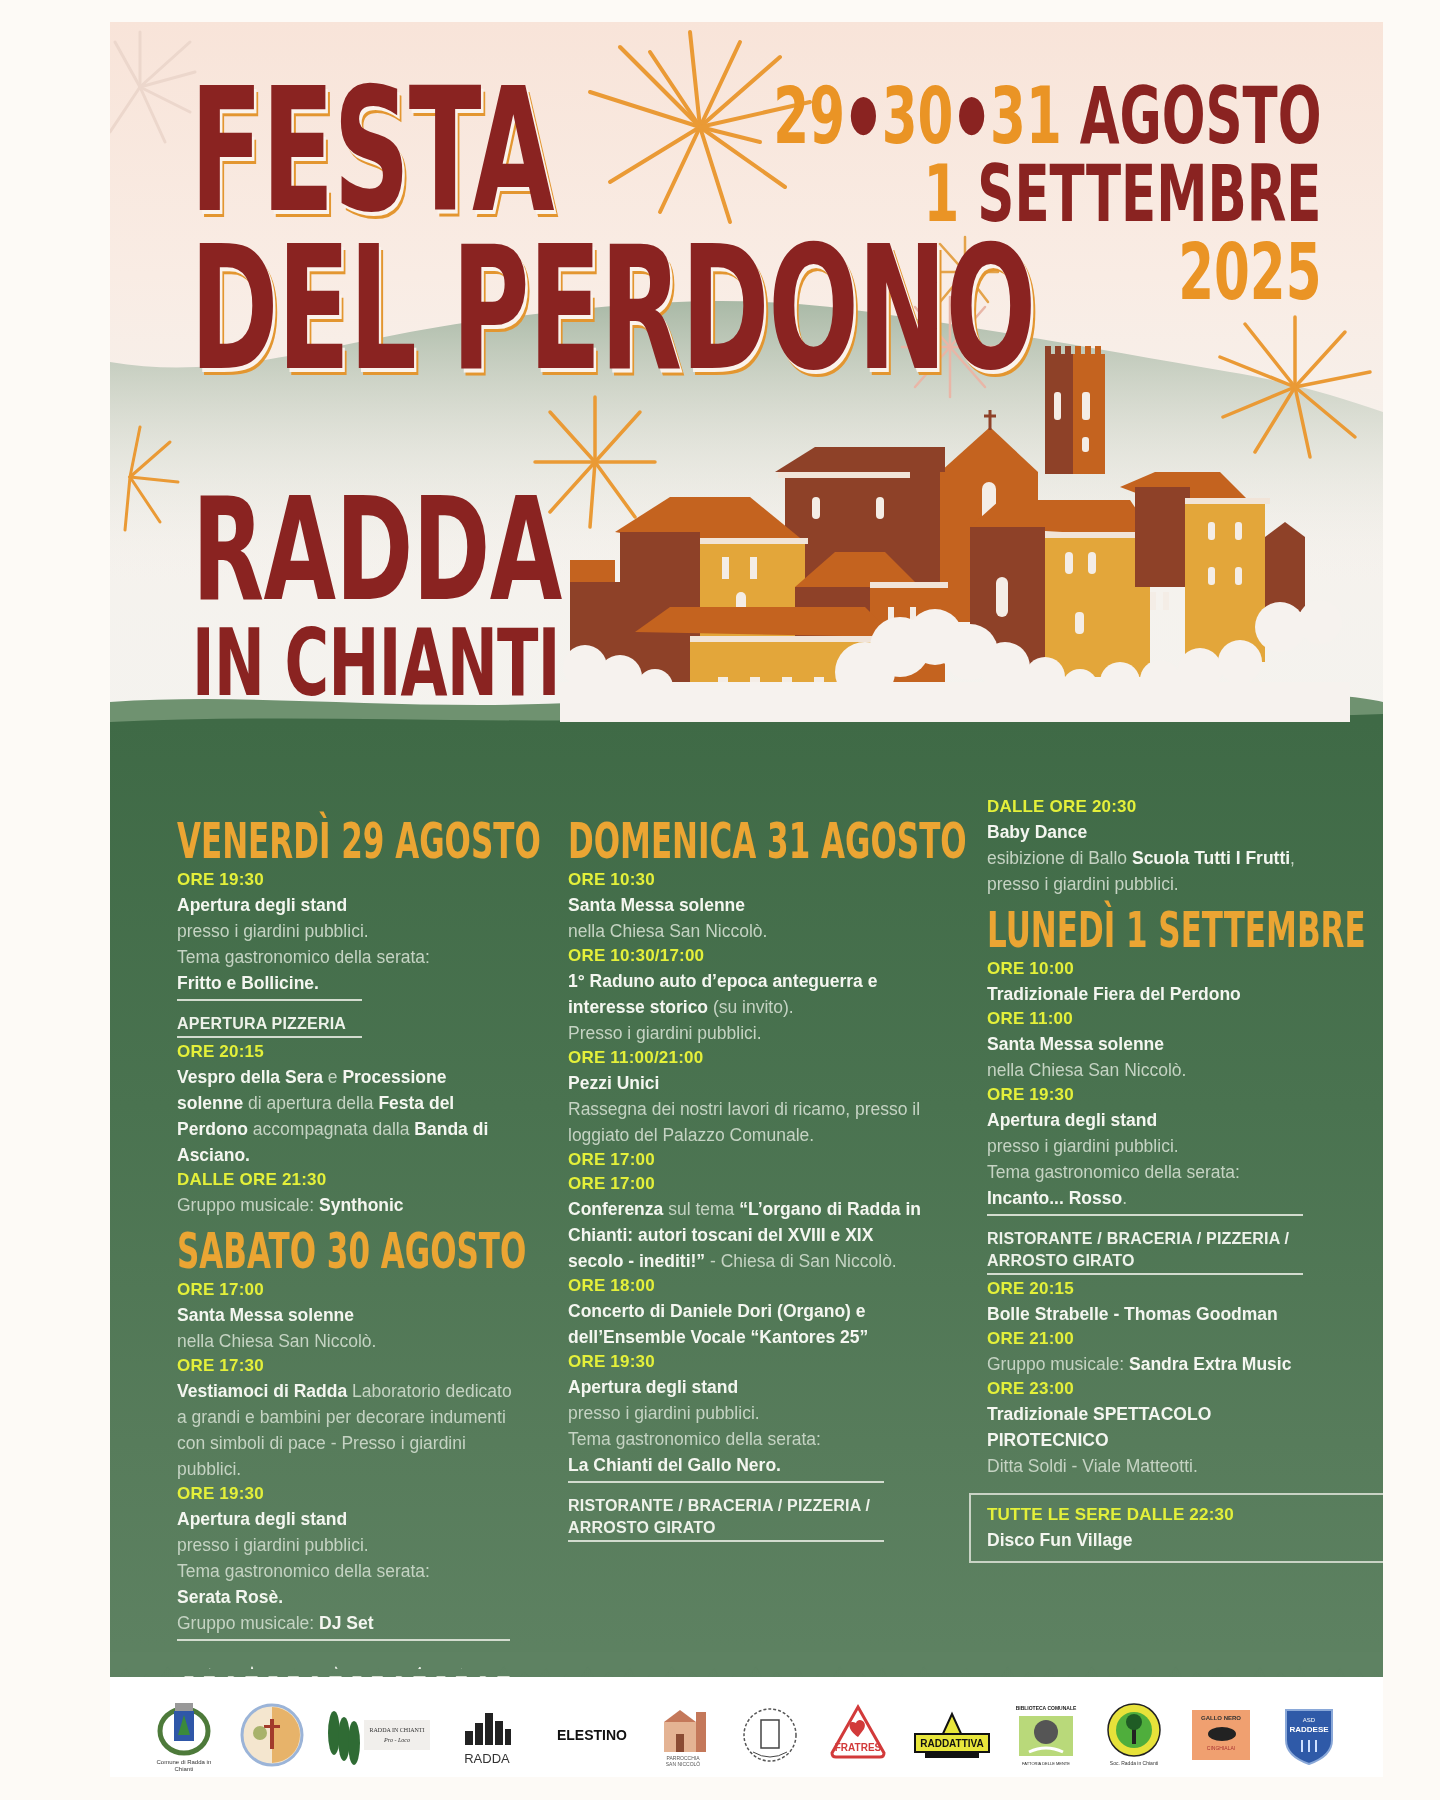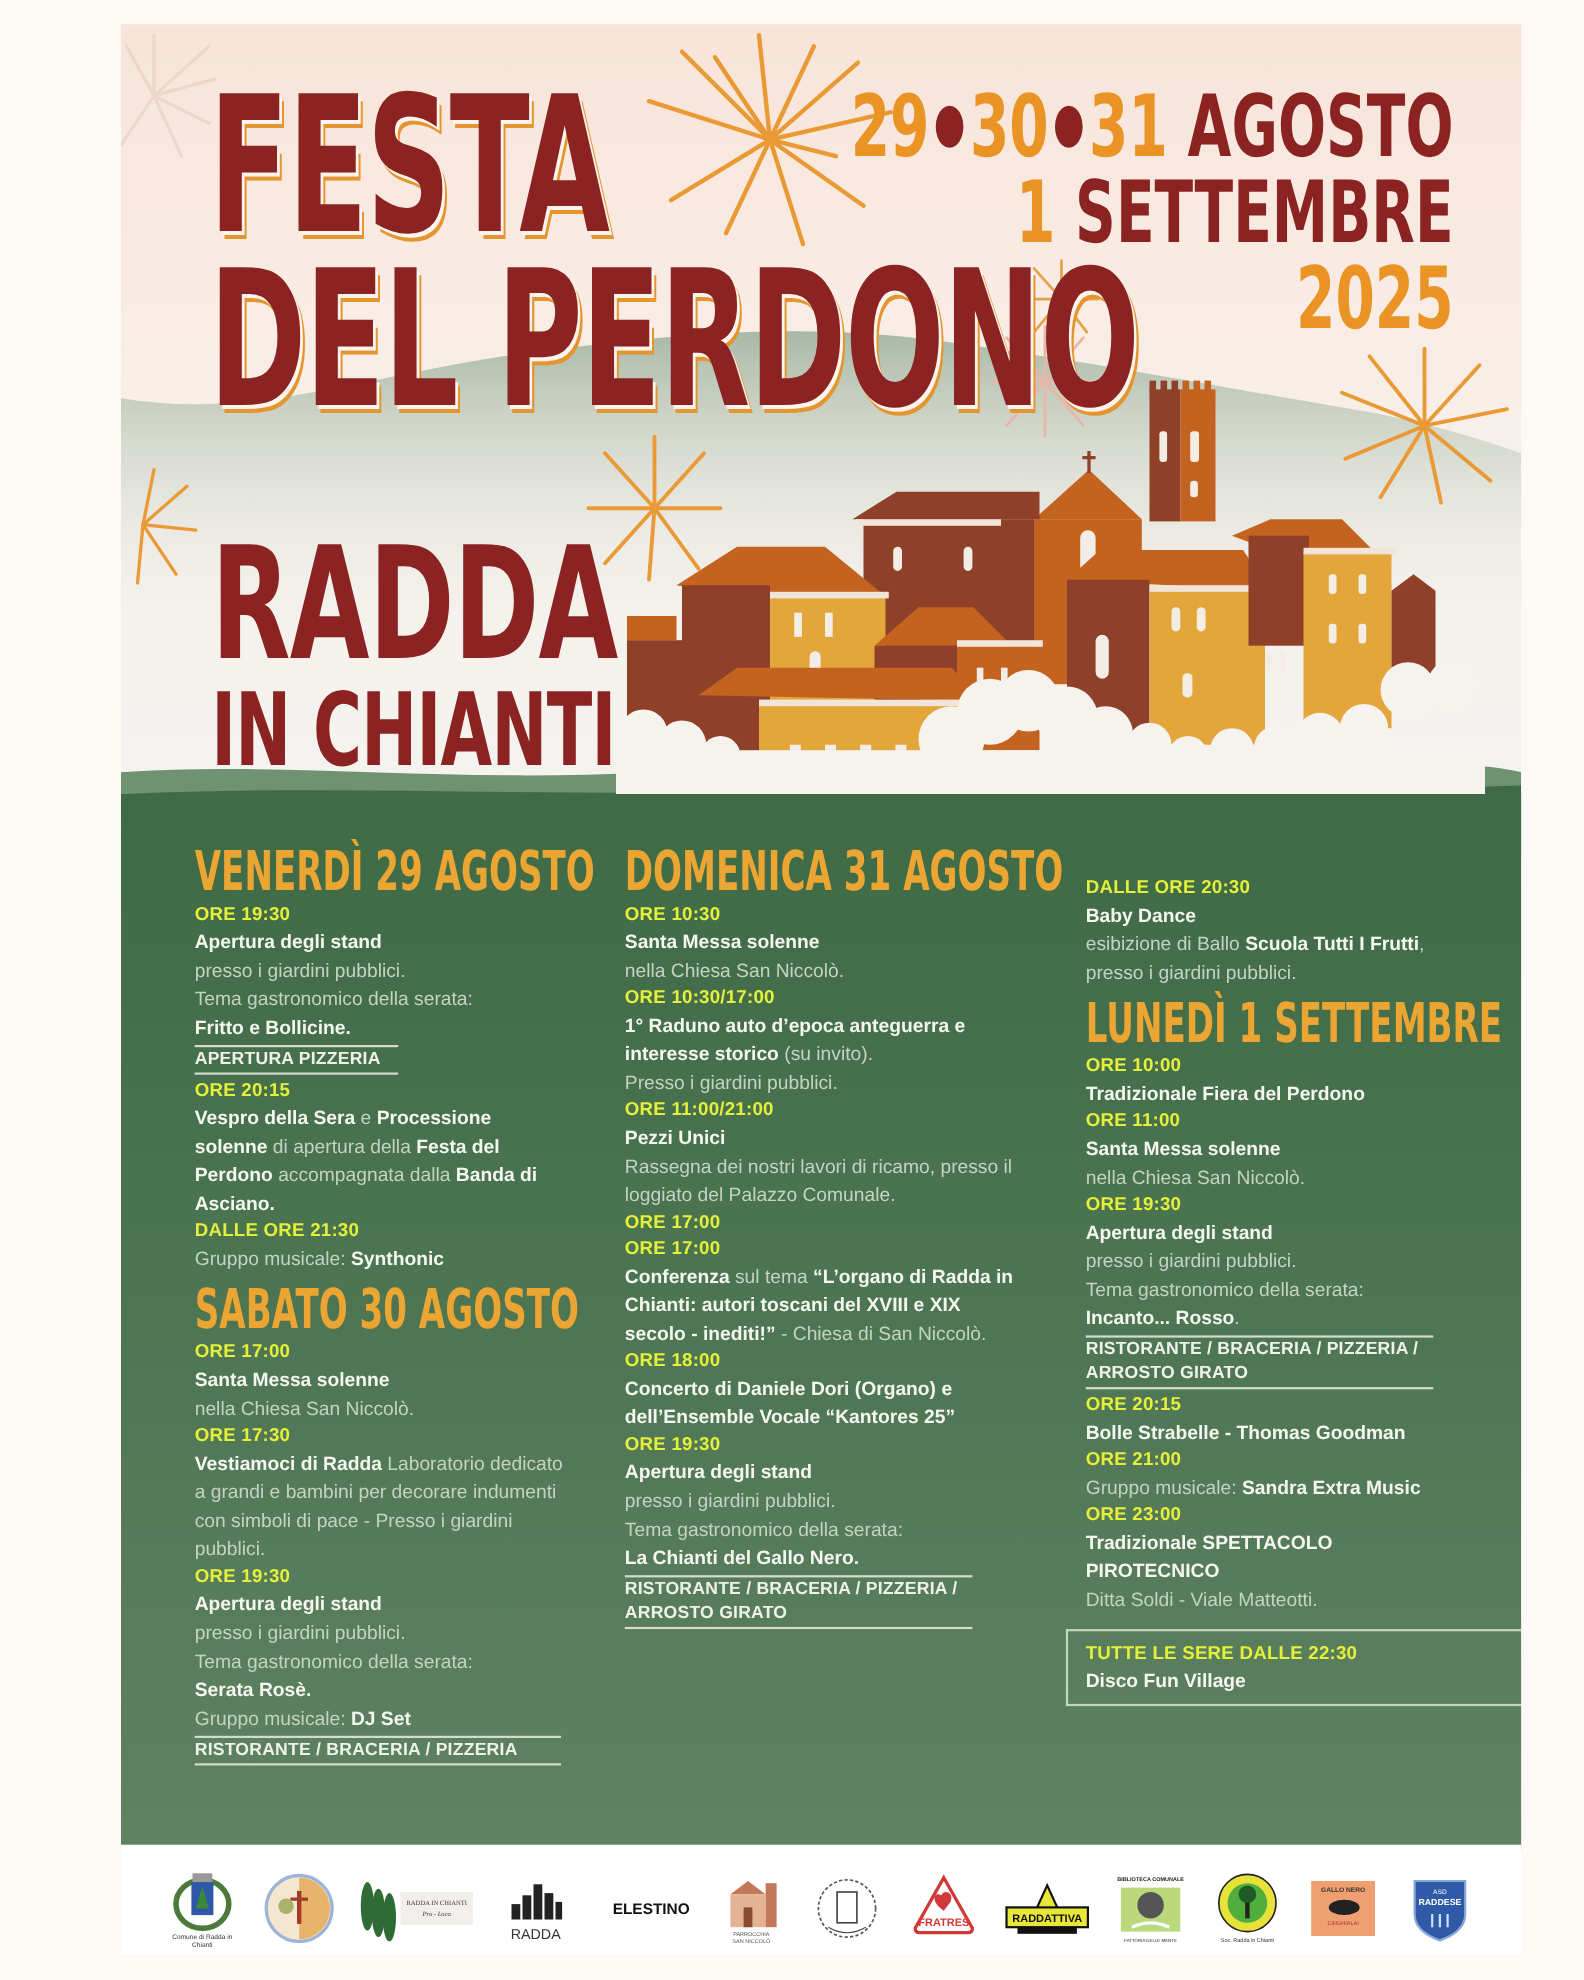--- a/index.html
+++ b/index.html
@@ -51,21 +51,21 @@
     color: #8a2321; line-height: 0.98; letter-spacing: -1px;
     transform: scaleX(0.66); transform-origin: left top;
   }
   .radda .l1 { font-size: 142px; display: block; }
   .radda .l2 { font-size: 92px; display: block; white-space: nowrap; }
 
   .village { position: absolute; left: 450px; top: 300px; width: 790px; height: 400px; }
   .fw { position: absolute; }
 
   
-  .col { position: absolute; top: 745px; color: #e9eee6; }
+  .col { position: absolute; top: 794px; color: #e9eee6; }
   .col1 { left: 67px; width: 340px; }
   .col2 { left: 458px; width: 360px; }
   .col3 { left: 877px; width: 350px; top: 773px; }
 
   .day {
     font-family: "DejaVu Sans", sans-serif; font-weight: bold;
     color: #eba533; font-size: 50px; line-height: 1;
     transform: scaleX(0.62); transform-origin: left top; white-space: nowrap;
     height: 46px; margin-bottom: 6px;
   }
@@ -73,21 +73,21 @@
     font-family: "Liberation Sans", sans-serif; font-weight: bold;
     color: #e4f03a; font-size: 17px; line-height: 24px; letter-spacing: 0.2px;
   }
   .title { font-weight: bold; font-size: 17.5px; line-height: 26px; color: #f4f6f0; }
   .desc { font-size: 17.5px; line-height: 26px; color: #c5d3c3; }
   .desc b { color: #f4f6f0; margin-top: 36px; }
   .ev { margin-bottom: 0; }
   .tag {
     border-top: 2px solid #d3dccf; border-bottom: 2px solid #d3dccf;
     font-weight: bold; font-size: 16px; line-height: 22px; color: #eef2ea;
-    padding: 0 0 1px 0; margin: 3px 0 2px 0; letter-spacing: 0.2px;
+    padding: 12px 0 1px 0; margin: 3px 0 2px 0; letter-spacing: 0.2px;
   }
   .tag.w1 { width: 185px; }
   .tag.w2 { width: 316px; }
   .tag.w3 { width: 333px; }
   .gap { height: 8px; }
   .box {
     border: 2px solid #c9d3c5; border-right: none;
     padding: 8px 0 8px 16px; margin-left: -18px; width: 414px;
   }
 

